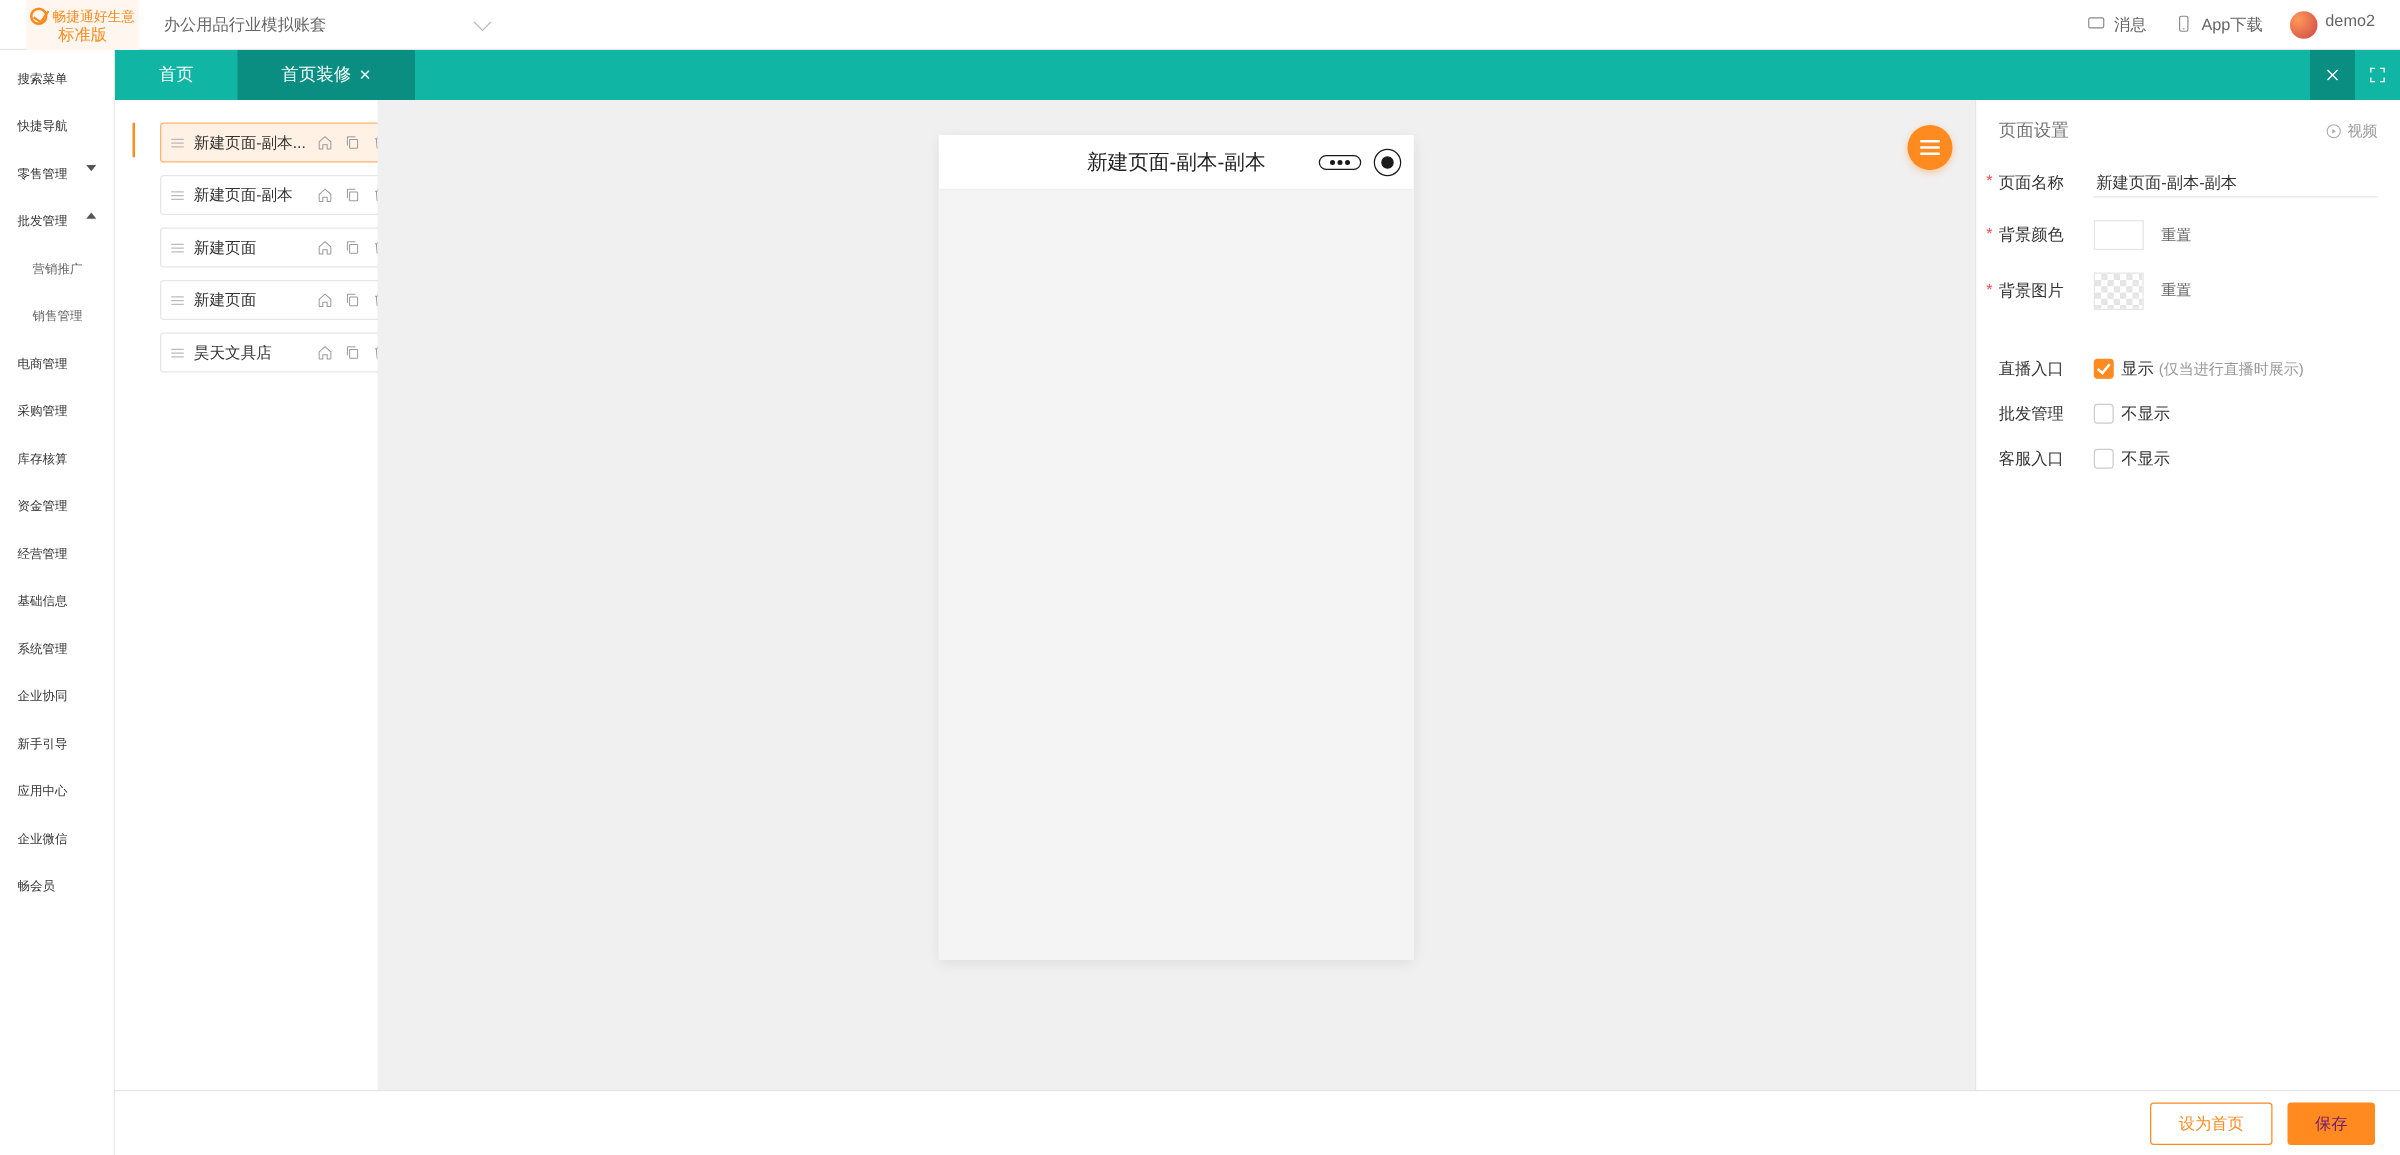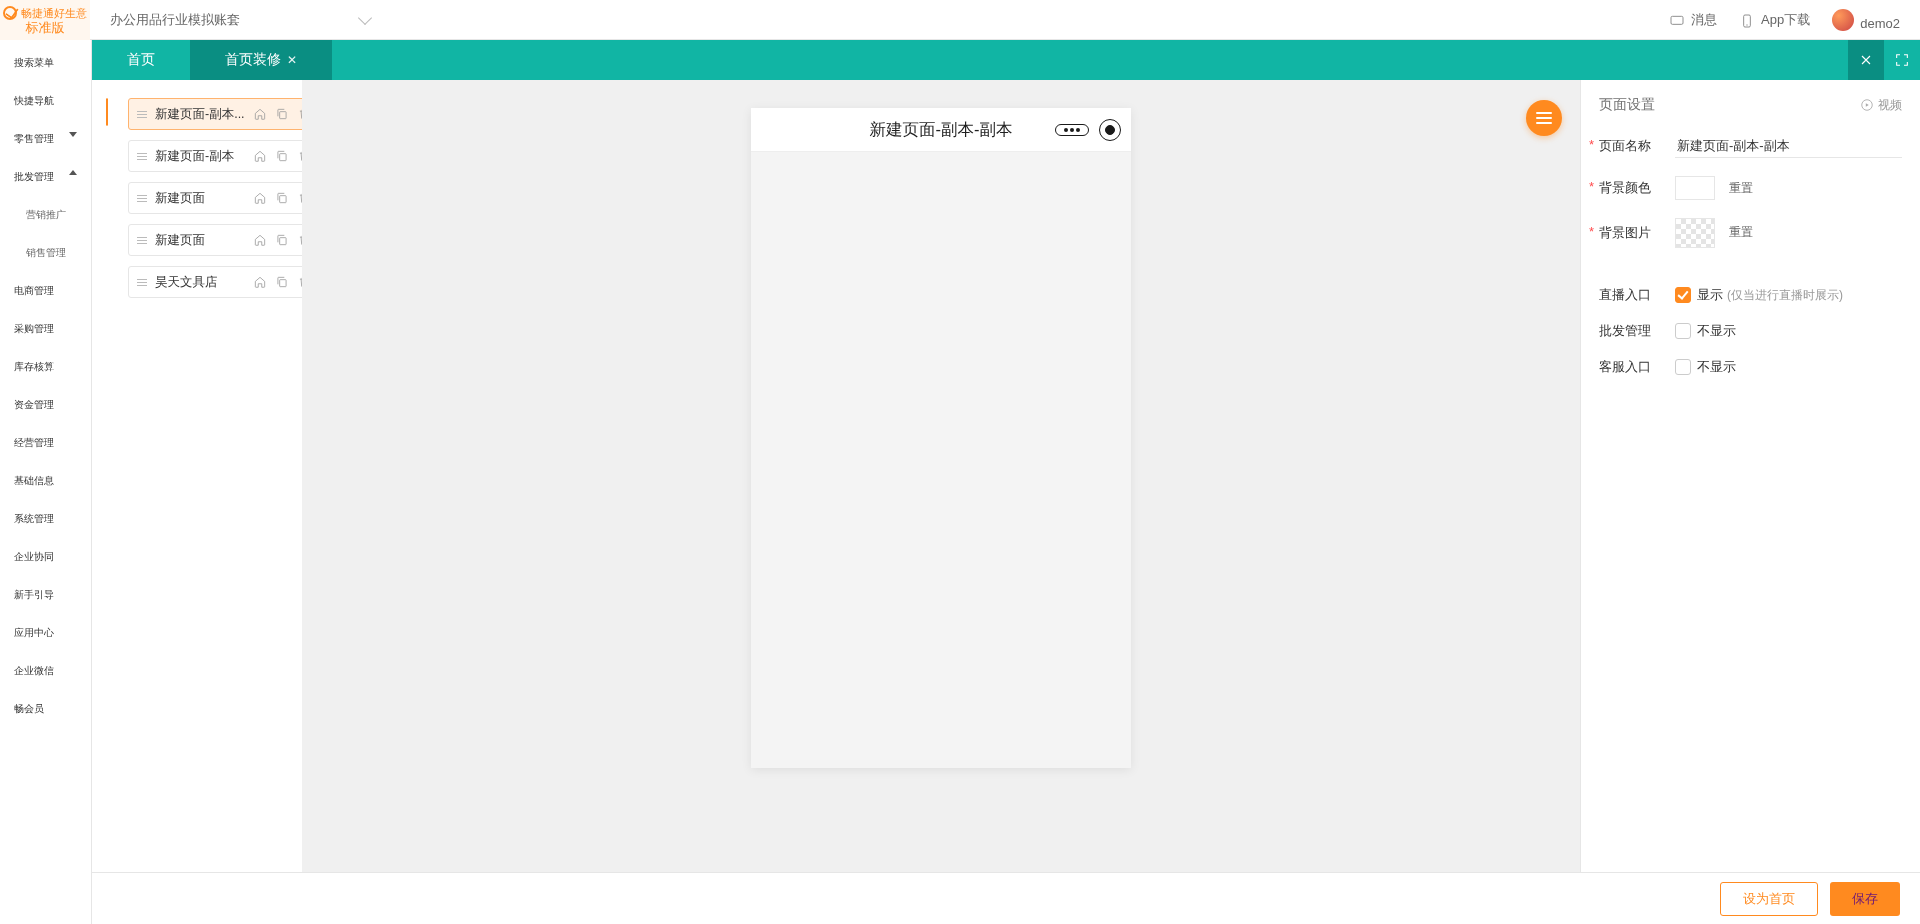--- a/index.html
+++ b/index.html
@@ -12,30 +12,30 @@
     --txt:#333;
     --txt-light:#666;
     --txt-lighter:#999;
     --bg:#f0f0f0;
   }
   *{box-sizing:border-box;}
   html,body{margin:0;height:100%;font-family:"Helvetica Neue",Arial,"PingFang SC","Microsoft YaHei",sans-serif;font-size:13px;color:var(--txt);}
   body{display:flex;flex-direction:column;height:924px;width:1920px;overflow:hidden;background:#fff;}
 
   
-  .topbar{height:40px;display:flex;align-items:center;border-bottom:1px solid var(--line);padding-right:20px;}
+  .topbar{height:40px;display:flex;align-items:center;border-bottom:1px solid var(--line);padding-right:20px;padding-left:21px;}
   .logo{width:90px;height:40px;display:flex;flex-direction:column;align-items:center;justify-content:center;background:#fff7ef;}
   .logo-row{display:flex;align-items:center;gap:4px;color:var(--orange);font-size:11px;}
   .logo-mark{width:14px;height:14px;border:2px solid var(--orange);border-radius:50%;display:inline-block;position:relative;}
   .logo-mark::after{content:"";position:absolute;left:3px;top:-2px;width:6px;height:10px;border:2px solid var(--orange);border-left:none;border-top:none;transform:rotate(35deg);border-radius:0 0 2px 0;}
   .logo-sub{font-size:13px;line-height:1;color:var(--orange);}
   .account-sel{margin-left:20px;display:flex;align-items:center;gap:120px;color:var(--txt-light);cursor:pointer;}
   .chev{width:10px;height:10px;border-right:1px solid #bbb;border-bottom:1px solid #bbb;transform:rotate(45deg);margin-top:-4px;}
   .top-spacer{flex:1;}
-  .top-act{display:flex;align-items:flex-end;gap:6px;margin-left:22px;color:var(--txt-light);cursor:pointer;}
+  .top-act{display:flex;align-items:flex-start;gap:6px;margin-left:22px;color:var(--txt-light);cursor:pointer;}
   .ic{width:16px;height:16px;display:inline-flex;align-items:center;justify-content:center;}
   .ic svg{width:16px;height:16px;stroke:#888;fill:none;stroke-width:1.4;}
   .avatar{width:22px;height:22px;border-radius:50%;background:radial-gradient(circle at 30% 30%,#ff9a5a,#c44);}
 
   
   .body{flex:1;display:flex;min-height:0;}
 
   
   .sidebar{width:92px;border-right:1px solid var(--line);display:flex;flex-direction:column;padding-top:4px;overflow:auto;}
   .s-item{padding:12px 14px;font-size:10px;color:var(--txt);cursor:pointer;display:flex;align-items:flex-start;gap:6px;white-space:nowrap;font-family:Liberation Serif, serif;}

